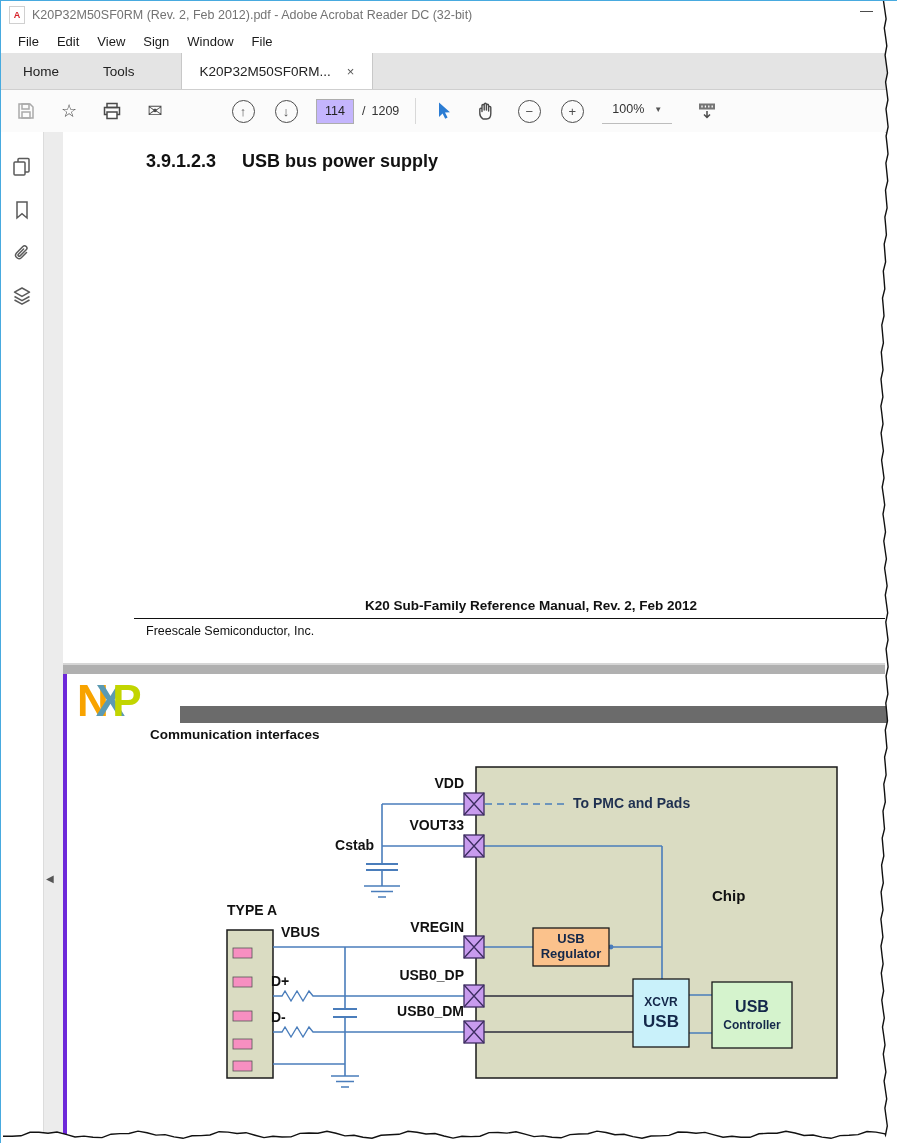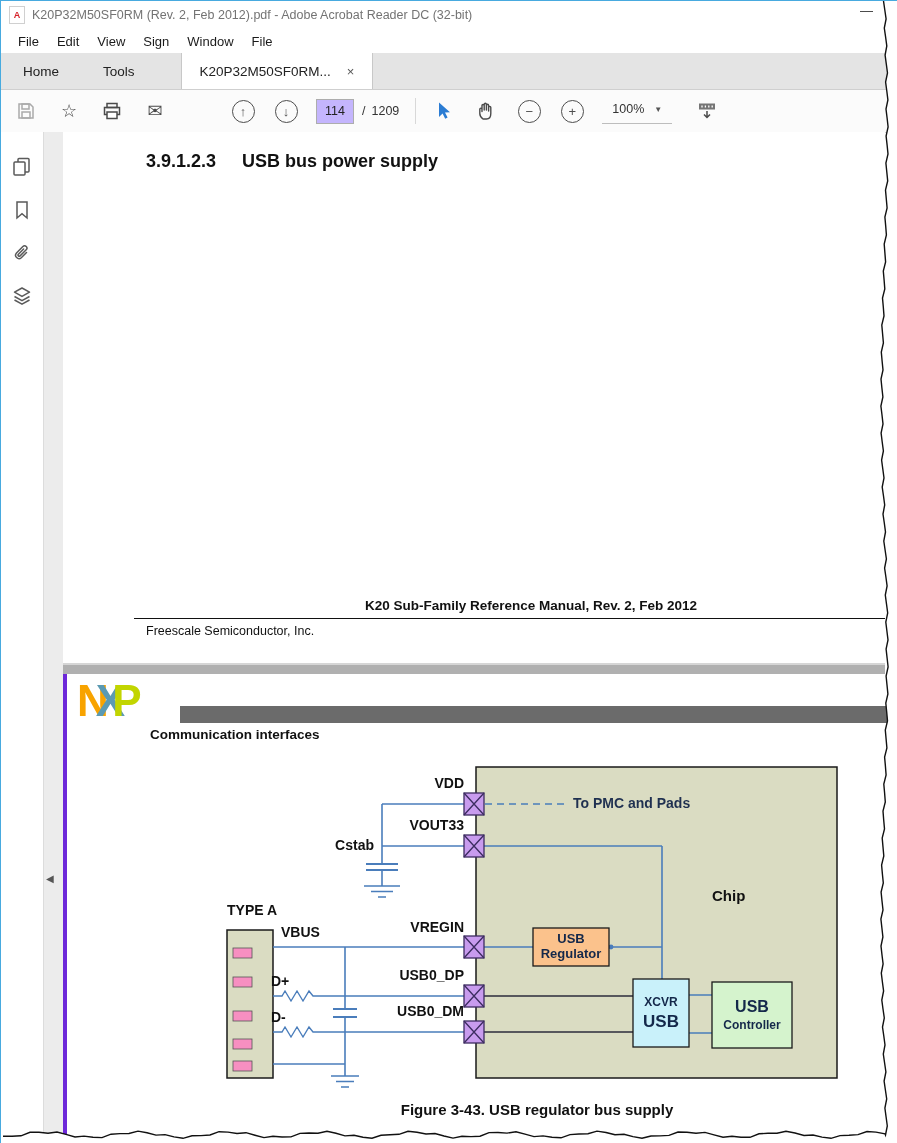--- a/index.html
+++ b/index.html
@@ -298,21 +298,20 @@
         </div>
         <div class="blk" style="left:566px;top:305px;width:56px;height:68px;gap:3px;">
           <span style="font-size:12px;">XCVR</span>
           <span style="font-size:17px;">USB</span>
         </div>
         <div class="blk" style="left:645px;top:308px;width:80px;height:66px;gap:2px;">
           <span style="font-size:16px;">USB</span>
           <span style="font-size:12px;">Controller</span>
         </div>
 
-        <div class="caption">Figure 3-43. USB regulator bus supply</div>
       </div>
     </div>
   </div>
 
   <svg class="torn" width="897" height="1143" viewBox="0 0 897 1143">
     <polygon id="torn-mask" points="882.5,0 883.8,9 885.1,18 883.3,27 884.6,36 885.8,45 884.1,54 885.3,63 886.5,72 884.6,81 885.8,90 886.9,99 885.0,108 886.1,117 887.1,126 885.1,135 886.1,144 887.0,153 884.9,162 885.8,171 886.7,180 884.5,189 885.3,198 886.1,207 883.9,216 884.7,225 885.4,234 883.2,243 883.9,252 884.6,261 882.3,270 883.1,279 883.8,288 881.5,297 882.3,306 883.0,315 880.8,324 881.6,333 882.4,342 880.3,351 881.1,360 882.0,369 880.0,378 880.9,387 881.9,396 879.9,405 881.0,414 882.0,423 880.1,432 881.2,441 882.4,450 880.6,459 881.8,468 883.0,477 881.2,486 882.5,495 883.7,504 882.0,513 883.3,522 884.5,531 882.8,540 884.1,549 885.4,558 883.6,567 884.9,576 886.1,585 884.3,594 885.5,603 886.7,612 884.8,621 885.9,630 887.0,639 885.1,648 886.1,657 887.1,666 885.1,675 886.0,684 886.9,693 884.8,702 885.7,711 886.5,720 884.3,729 885.1,738 885.9,747 883.6,756 884.4,765 885.1,774 882.8,783 883.6,792 884.3,801 882.0,810 882.7,819 883.5,828 881.2,837 882.0,846 882.8,855 880.6,864 881.4,873 882.3,882 880.1,891 881.0,900 882.0,909 879.9,918 880.9,927 881.9,936 880.0,945 881.0,954 882.1,963 880.3,972 881.4,981 882.6,990 880.8,999 882.0,1008 883.3,1017 881.5,1026 882.8,1035 884.0,1044 882.3,1053 883.6,1062 884.9,1071 883.1,1080 884.4,1089 885.7,1098 883.9,1107 885.1,1116 886.3,1125 884.5,1134 884,1132.8 875,1131.1 866,1130.5 857,1133.6 848,1134.2 839,1134.6 830,1137.3 821,1136.1 812,1134.0 803,1134.5 794,1132.0 785,1130.2 776,1132.3 767,1132.3 758,1132.8 749,1136.3 740,1136.2 731,1135.2 722,1136.3 713,1133.9 704,1131.4 695,1132.3 686,1131.2 677,1131.0 668,1134.4 659,1134.9 650,1135.0 641,1137.3 632,1135.6 623,1133.3 614,1133.7 605,1131.5 596,1130.1 587,1132.7 578,1133.0 569,1133.6 560,1136.8 551,1136.3 542,1134.9 533,1135.6 524,1133.1 515,1130.7 506,1132.1 497,1131.5 488,1131.6 479,1135.2 470,1135.6 461,1135.3 452,1137.1 443,1135.0 434,1132.5 425,1133.0 416,1131.2 407,1130.3 398,1133.3 389,1133.8 380,1134.3 371,1137.2 362,1136.2 353,1134.3 344,1134.9 335,1132.3 326,1130.3 317,1132.2 308,1132.0 299,1132.4 290,1135.9 281,1136.0 272,1135.3 263,1136.6 254,1134.2 245,1131.7 236,1132.5 227,1131.1 218,1130.7 209,1134.0 200,1134.6 191,1134.8 182,1137.3 173,1135.9 164,1133.6 155,1134.1 146,1131.7 137,1130.1 128,1132.5 119,1132.6 110,1133.2 101,1136.6 92,1136.3 83,1135.1 74,1136.0 65,1133.4 56,1131.0 47,1132.2 38,1131.3 29,1131.3 20,1134.8 11,1135.3 2,1135.2 0,1143 897,1143 897,0" fill="#ffffff"></polygon>
     <polyline id="torn-line" points="882.5,0 883.8,9 885.1,18 883.3,27 884.6,36 885.8,45 884.1,54 885.3,63 886.5,72 884.6,81 885.8,90 886.9,99 885.0,108 886.1,117 887.1,126 885.1,135 886.1,144 887.0,153 884.9,162 885.8,171 886.7,180 884.5,189 885.3,198 886.1,207 883.9,216 884.7,225 885.4,234 883.2,243 883.9,252 884.6,261 882.3,270 883.1,279 883.8,288 881.5,297 882.3,306 883.0,315 880.8,324 881.6,333 882.4,342 880.3,351 881.1,360 882.0,369 880.0,378 880.9,387 881.9,396 879.9,405 881.0,414 882.0,423 880.1,432 881.2,441 882.4,450 880.6,459 881.8,468 883.0,477 881.2,486 882.5,495 883.7,504 882.0,513 883.3,522 884.5,531 882.8,540 884.1,549 885.4,558 883.6,567 884.9,576 886.1,585 884.3,594 885.5,603 886.7,612 884.8,621 885.9,630 887.0,639 885.1,648 886.1,657 887.1,666 885.1,675 886.0,684 886.9,693 884.8,702 885.7,711 886.5,720 884.3,729 885.1,738 885.9,747 883.6,756 884.4,765 885.1,774 882.8,783 883.6,792 884.3,801 882.0,810 882.7,819 883.5,828 881.2,837 882.0,846 882.8,855 880.6,864 881.4,873 882.3,882 880.1,891 881.0,900 882.0,909 879.9,918 880.9,927 881.9,936 880.0,945 881.0,954 882.1,963 880.3,972 881.4,981 882.6,990 880.8,999 882.0,1008 883.3,1017 881.5,1026 882.8,1035 884.0,1044 882.3,1053 883.6,1062 884.9,1071 883.1,1080 884.4,1089 885.7,1098 883.9,1107 885.1,1116 886.3,1125 884.5,1134 884,1132.8 875,1131.1 866,1130.5 857,1133.6 848,1134.2 839,1134.6 830,1137.3 821,1136.1 812,1134.0 803,1134.5 794,1132.0 785,1130.2 776,1132.3 767,1132.3 758,1132.8 749,1136.3 740,1136.2 731,1135.2 722,1136.3 713,1133.9 704,1131.4 695,1132.3 686,1131.2 677,1131.0 668,1134.4 659,1134.9 650,1135.0 641,1137.3 632,1135.6 623,1133.3 614,1133.7 605,1131.5 596,1130.1 587,1132.7 578,1133.0 569,1133.6 560,1136.8 551,1136.3 542,1134.9 533,1135.6 524,1133.1 515,1130.7 506,1132.1 497,1131.5 488,1131.6 479,1135.2 470,1135.6 461,1135.3 452,1137.1 443,1135.0 434,1132.5 425,1133.0 416,1131.2 407,1130.3 398,1133.3 389,1133.8 380,1134.3 371,1137.2 362,1136.2 353,1134.3 344,1134.9 335,1132.3 326,1130.3 317,1132.2 308,1132.0 299,1132.4 290,1135.9 281,1136.0 272,1135.3 263,1136.6 254,1134.2 245,1131.7 236,1132.5 227,1131.1 218,1130.7 209,1134.0 200,1134.6 191,1134.8 182,1137.3 173,1135.9 164,1133.6 155,1134.1 146,1131.7 137,1130.1 128,1132.5 119,1132.6 110,1133.2 101,1136.6 92,1136.3 83,1135.1 74,1136.0 65,1133.4 56,1131.0 47,1132.2 38,1131.3 29,1131.3 20,1134.8 11,1135.3 2,1135.2" fill="none" stroke="#111" stroke-width="1.4"></polyline>
   </svg>
 </div>
 

